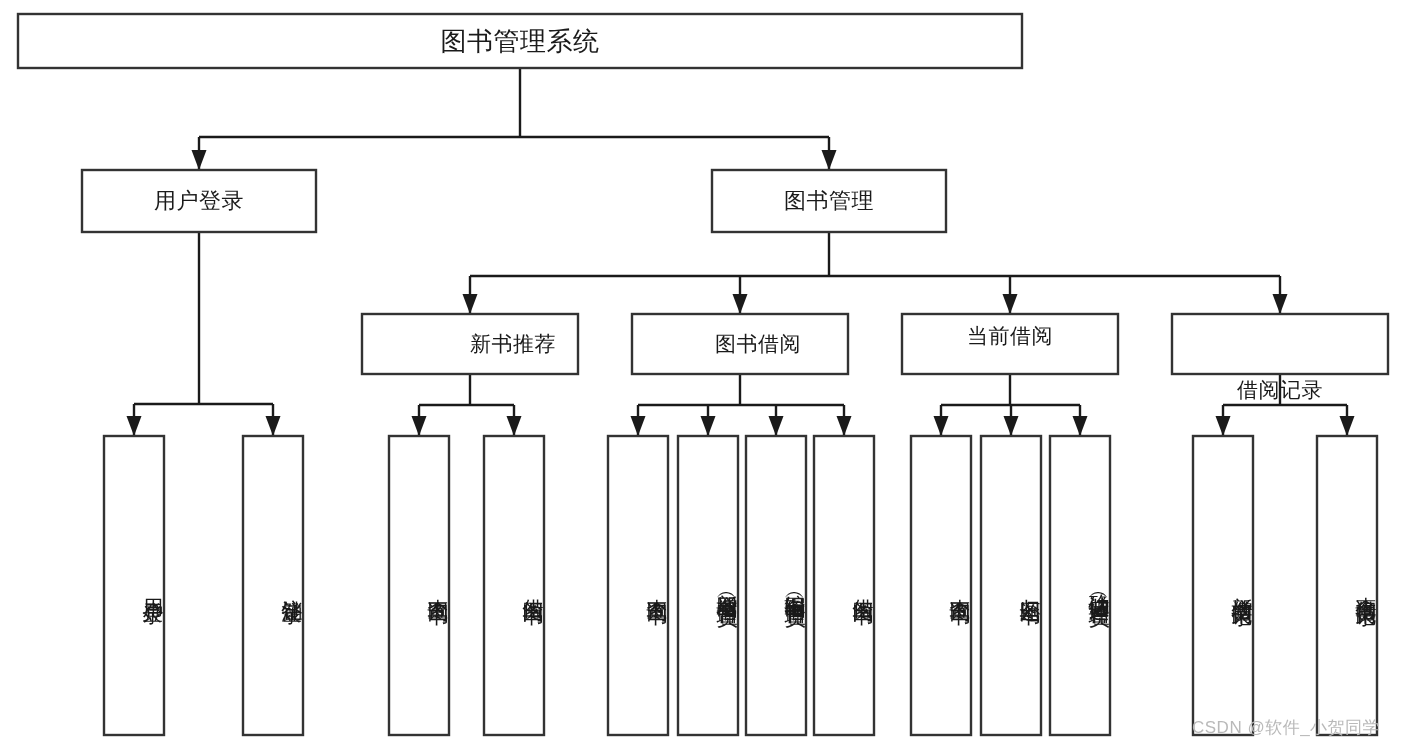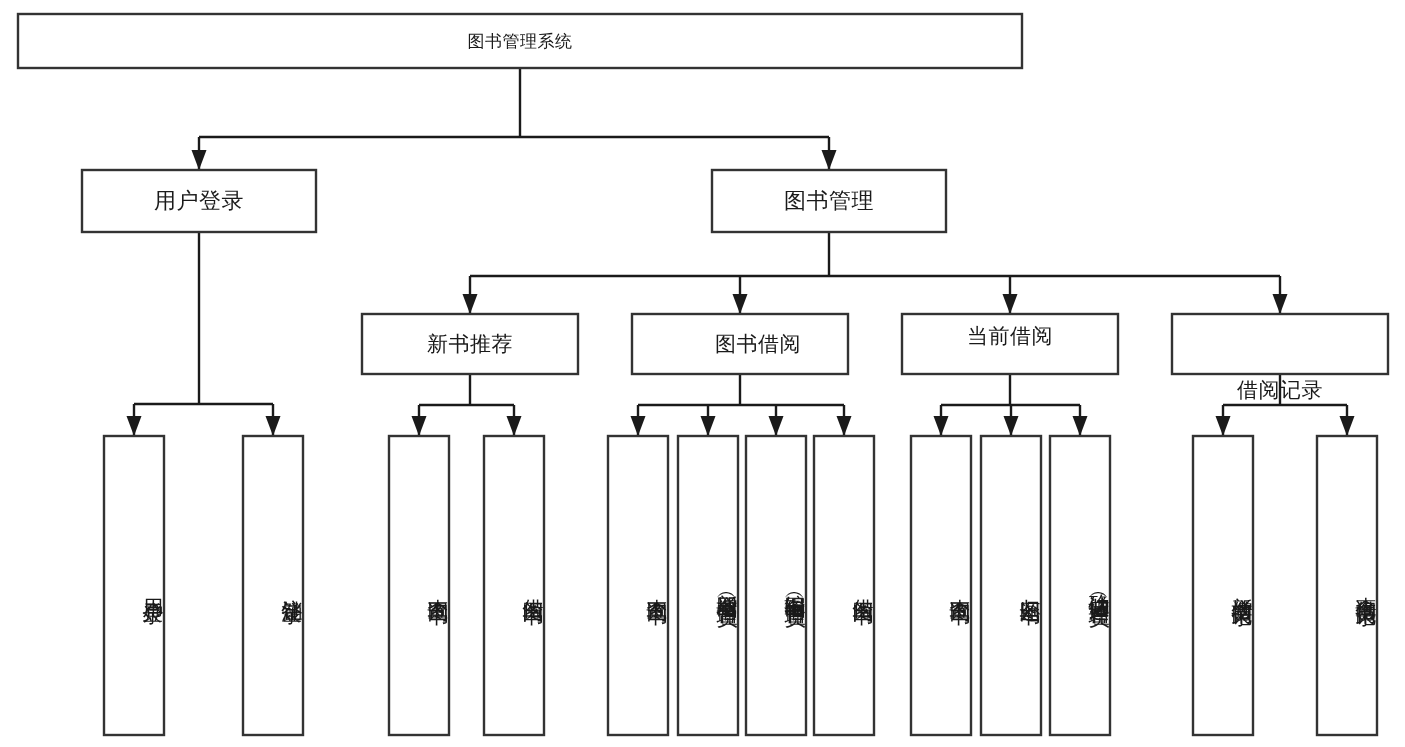--- a/index.html
+++ b/index.html
@@ -57,21 +57,21 @@
     align-items: flex-start;
     justify-content: center;
     color: #1a1a1a;
     writing-mode: vertical-rl;
     text-orientation: upright;
     letter-spacing: 2px;
     line-height: 1;
     pointer-events: none;
     overflow: hidden;
   }
-  .root-label { font-size: 17px; }
+  .root-label { font-size: 26px; }
   .l2-label   { font-size: 22px; }
   .l3-label   { font-size: 21px; }
   .leaf-label { font-size: 21px; }
   .watermark {
     position: absolute;
     color: #b9b9b9;
     font-size: 17px;
     letter-spacing: 0.5px;
     white-space: nowrap;
     pointer-events: none;
@@ -158,33 +158,34 @@
         <rect x="1050" y="436" width="60" height="299" class="node-rect"></rect>
         <rect x="1193" y="436" width="60" height="299" class="node-rect"></rect>
         <rect x="1317" y="436" width="60" height="299" class="node-rect"></rect>
       </g>
   </svg>
 
   <div id="label-layer">
       <div class="node-label-h root-label" style="left: 18px; top: 14px; width: 1004px; height: 54px;">图书管理系统</div>
       <div class="node-label-h l2-label" style="left: 82px; top: 170px; width: 234px; height: 62px;">用户登录</div>
       <div class="node-label-h l2-label" style="left: 712px; top: 170px; width: 234px; height: 62px;">图书管理</div>
-      <div class="node-label-h l3-label" style="left: 362px; top: 314px; width: 216px; height: 60px;">新书推荐</div>
+      <div class="node-label-h l3-label" style="left: 362px; top: 314px; width: 216px; height: 60px; padding-left: 43px;">新书推荐</div>
       <div class="node-label-h l3-label" style="left: 632px; top: 314px; width: 252px; height: 60px;">图书借阅</div>
       <div class="node-label-h l3-label" style="left: 902px; top: 314px; width: 216px; height: 44px;">当前借阅</div>
       <div class="node-label-h l3-label" style="left: 1172px; top: 314px; width: 216px; height: 60px; margin-top: 46px;">借阅记录</div>
       <div class="node-label-v leaf-label" style="left: 104px; top: 442px; width: 60px; height: 287px;">用户登录</div>
       <div class="node-label-v leaf-label" style="left: 243px; top: 442px; width: 60px; height: 287px;">注销登录</div>
       <div class="node-label-v leaf-label" style="left: 389px; top: 442px; width: 60px; height: 287px;">查询图书</div>
       <div class="node-label-v leaf-label" style="left: 484px; top: 442px; width: 60px; height: 287px;">借阅图书</div>
       <div class="node-label-v leaf-label" style="left: 608px; top: 442px; width: 60px; height: 287px;">查询图书</div>
       <div class="node-label-v leaf-label" style="left: 678px; top: 442px; width: 60px; height: 287px;">新增图书（管理员）</div>
       <div class="node-label-v leaf-label" style="left: 746px; top: 442px; width: 60px; height: 287px;">编辑图书（管理员）</div>
       <div class="node-label-v leaf-label" style="left: 814px; top: 442px; width: 60px; height: 287px;">借阅图书</div>
       <div class="node-label-v leaf-label" style="left: 911px; top: 442px; width: 60px; height: 287px;">查询图书</div>
       <div class="node-label-v leaf-label" style="left: 981px; top: 442px; width: 60px; height: 287px;">归还图书</div>
       <div class="node-label-v leaf-label" style="left: 1050px; top: 442px; width: 60px; height: 287px;">确认归还（管理员）</div>
       <div class="node-label-v leaf-label" style="left: 1193px; top: 442px; width: 60px; height: 287px;">新增借阅记录</div>
       <div class="node-label-v leaf-label" style="left: 1317px; top: 442px; width: 60px; height: 287px;">查询借阅记录</div>
     </div>
 
+  <div class="watermark" style="left:1192px; top:716px;">CSDN @软件_小贺同学</div>
 
 </div>
 
 </body></html>

